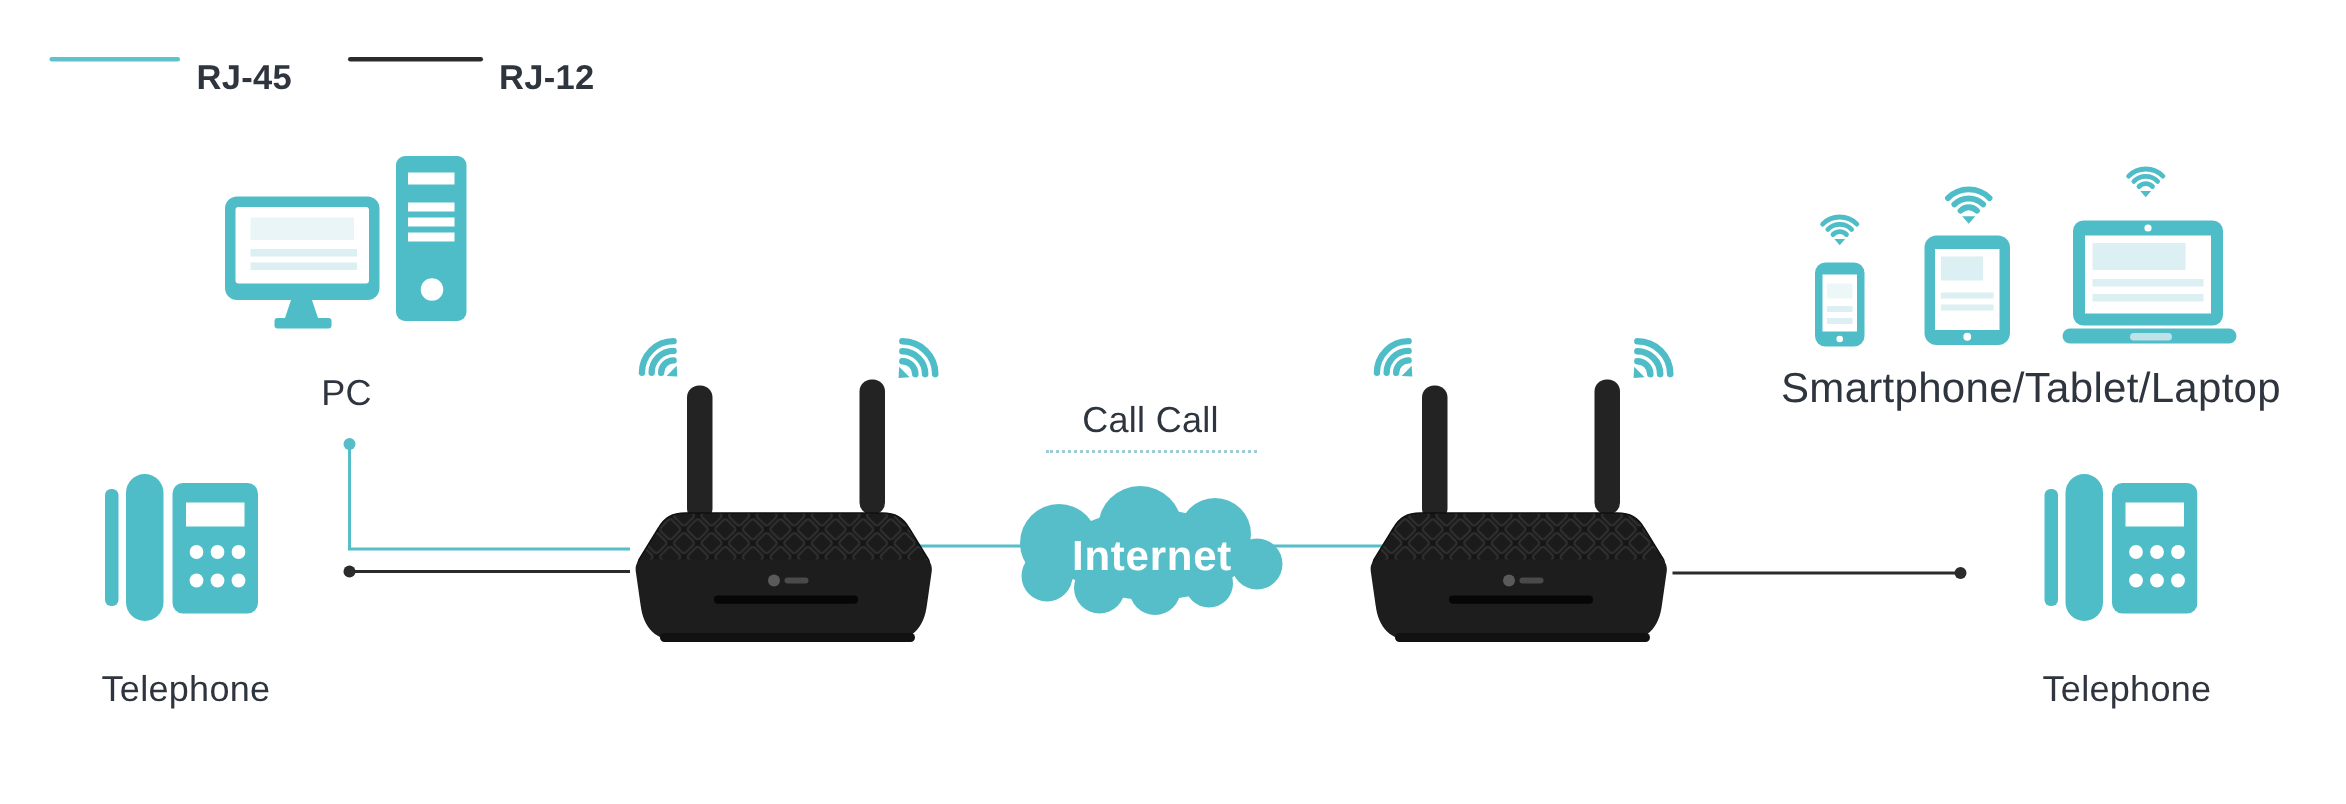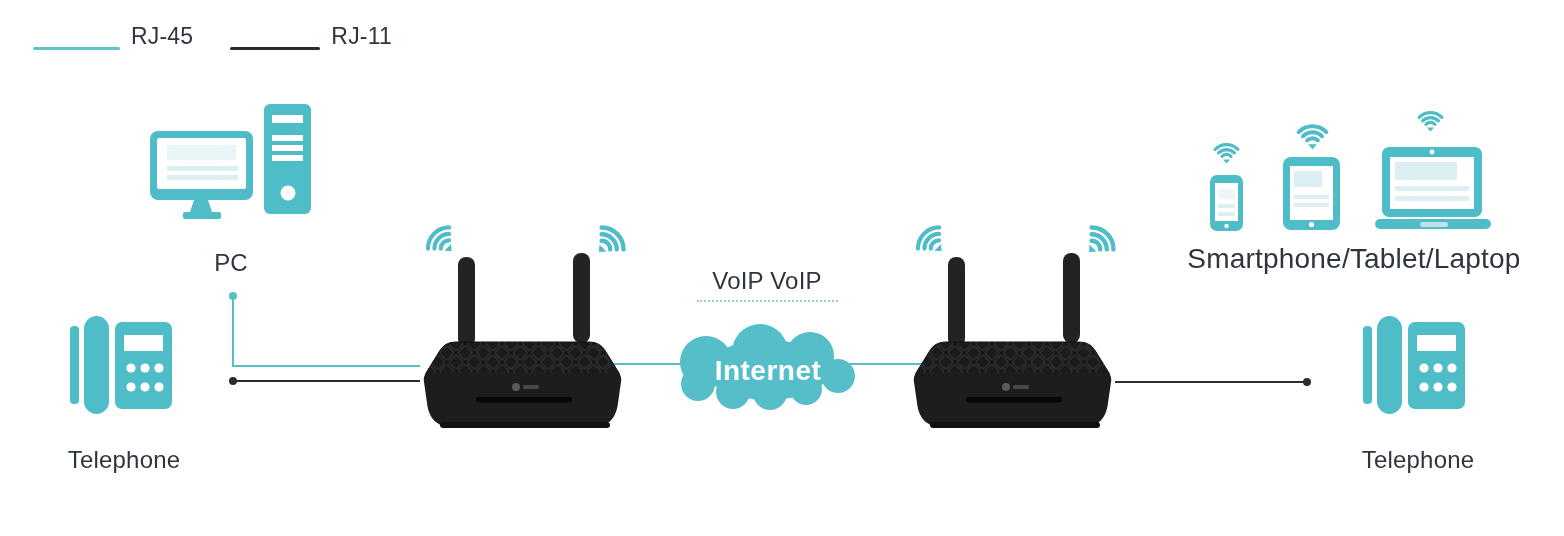--- a/index.html
+++ b/index.html
@@ -1,19 +1,19 @@
 <!DOCTYPE html>
 <html><head>
 <meta charset="utf-8">
 <style>
   html,body{margin:0;padding:0;background:#fff;}
   #canvas{position:relative;width:1564px;height:536px;background:#ffffff;overflow:hidden;
           font-family:"Liberation Sans",sans-serif;color:#2f353e;}
   
-  .legend{position:absolute;left:33px;top:23px;display:flex;align-items:flex-end;z-index:3;}
+  .legend{position:absolute;left:33px;top:38px;display:flex;align-items:flex-start;z-index:3;font-weight:bold;}
   .legend .line{display:inline-block;height:3px;border-radius:2px;}
   .legend .line.rj45{width:87px;background:#5fc2cb;}
   .legend .line.rj11{width:90px;background:#2b2b2b;margin-left:37px;}
   .legend .lab{font-size:23px;margin-left:11px;letter-spacing:.2px;}
   
   #lines-layer{position:absolute;left:0;top:0;z-index:1;}
   .icon{position:absolute;z-index:2;}
   .diagram-label{position:absolute;z-index:3;font-size:24px;text-align:center;line-height:26px;letter-spacing:.2px;}
   
   .voip-underline{position:absolute;left:697px;top:300px;width:141px;height:0;
@@ -118,21 +118,21 @@
     </symbol>
   </defs>
 </svg>
 
 <div id="canvas">
 
   <div class="legend">
     <span class="line rj45"></span>
     <span class="lab">RJ-45</span>
     <span class="line rj11"></span>
-    <span class="lab">RJ-11</span>
+    <span class="lab">RJ-12</span>
   </div>
 
   <svg id="lines-layer" width="1564" height="536" viewBox="0 0 1564 536">
     <path d="M233,296 L233,366 L420,366" stroke="#55bec8" stroke-width="2" fill="none"></path>
     <circle cx="233" cy="296" r="4" fill="#55bec8"></circle>
     <line x1="233" y1="381" x2="420" y2="381" stroke="#2b2b2b" stroke-width="2"></line>
     <circle cx="233" cy="381" r="4" fill="#2b2b2b"></circle>
     <line x1="610" y1="364" x2="688" y2="364" stroke="#55bec8" stroke-width="2"></line>
     <line x1="848" y1="364" x2="928" y2="364" stroke="#55bec8" stroke-width="2"></line>
     <line x1="1115" y1="382" x2="1307" y2="382" stroke="#2b2b2b" stroke-width="2"></line>
@@ -176,18 +176,18 @@
     </svg>
   <svg class="icon" style="left:1374px;top:103px;" width="118" height="128">
       <use href="#sym-laptop"></use>
     </svg>
   <svg class="icon" style="left:1361px;top:312px;" width="104" height="104">
       <use href="#sym-phone"></use>
     </svg>
 
   <div class="diagram-label" style="left:196px;top:250px;width:70px;text-align:center;">PC</div>
   <div class="diagram-label" style="left:58px;top:447px;width:132px;">Telephone</div>
-  <div class="diagram-label" style="left:687px;top:268px;width:160px;">VoIP VoIP</div>
+  <div class="diagram-label" style="left:687px;top:268px;width:160px;">Call Call</div>
   <div class="voip-underline"></div>
   <div class="diagram-label" style="left:1180px;top:246px;width:348px;font-size:28px;">Smartphone/Tablet/Laptop</div>
   <div class="diagram-label" style="left:1352px;top:447px;width:132px;">Telephone</div>
 
 </div>
 
 </body></html>

